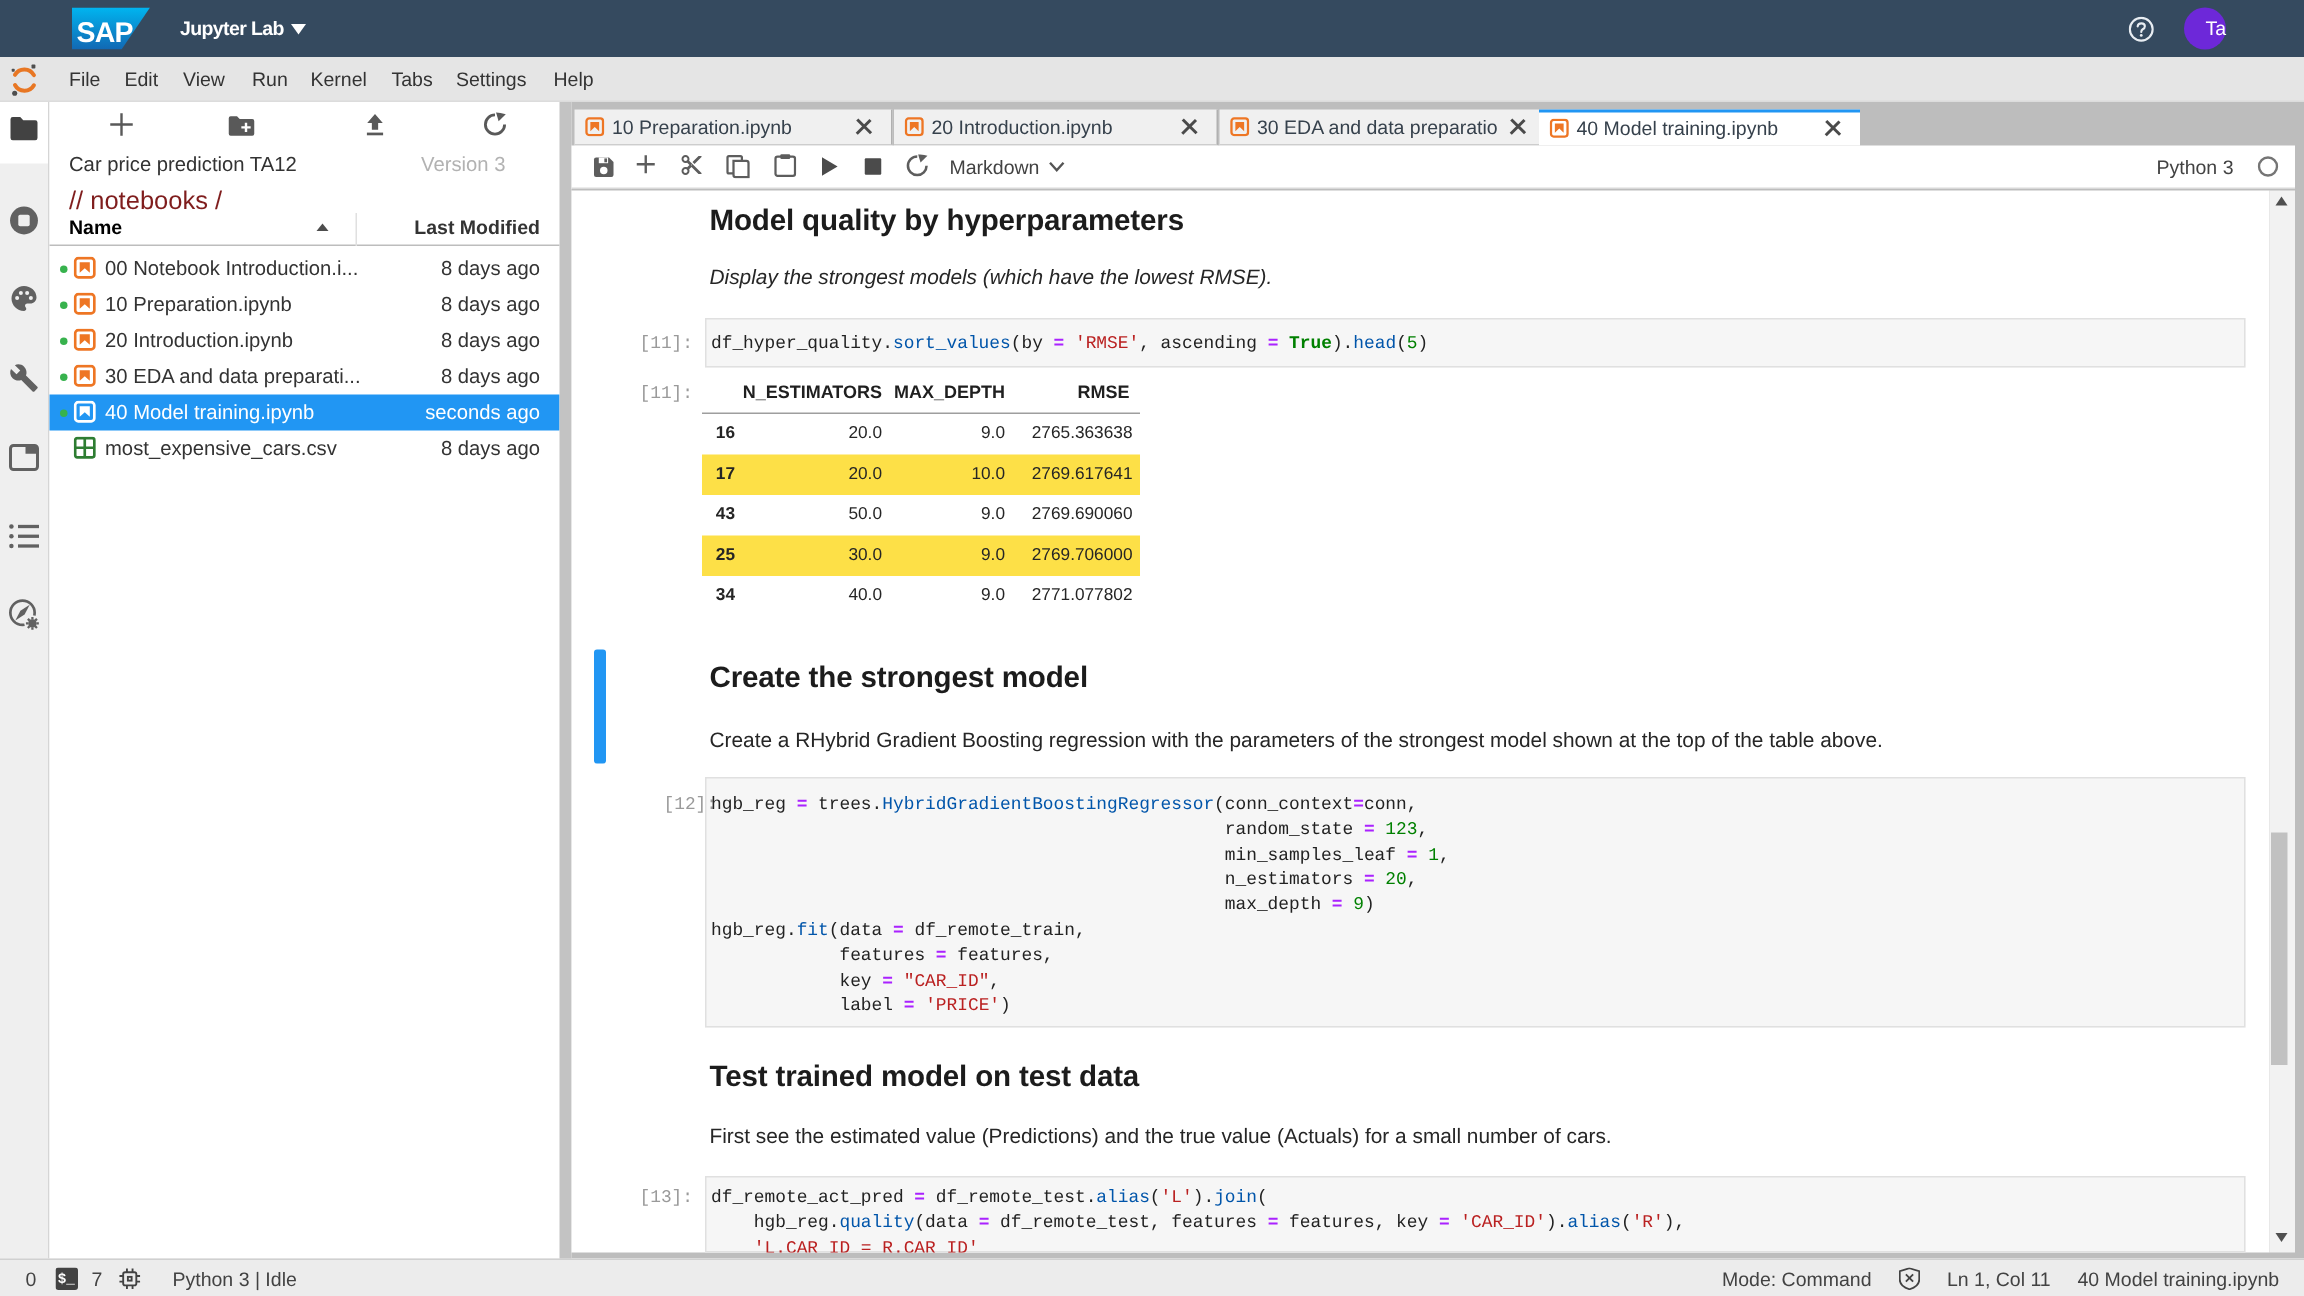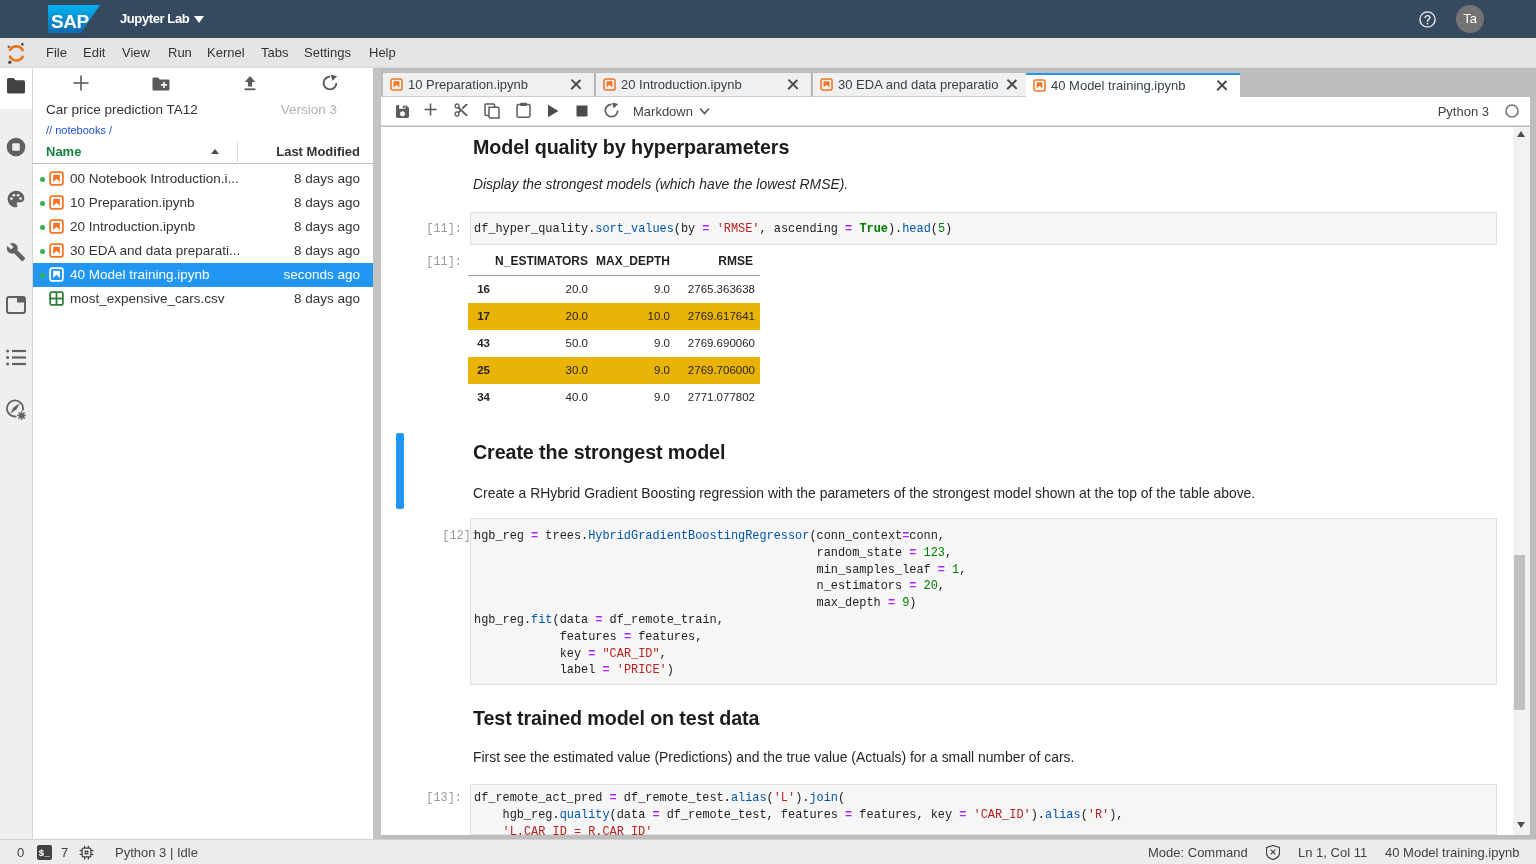--- a/index.html
+++ b/index.html
@@ -43,21 +43,21 @@
 pre.code .s { color:#ba2121;text-align:right; }
 pre.code .n { color:#008000; }
 pre.code .k { color:#008000; font-weight:bold; }
 .frow { position:relative; height:24px; font-size:13.5px; color:#333; }
 .frow.sel { background:#2196f3; color:#fff; }
 .gdot { position:absolute; left:7px; top:10px; width:5px; height:5px; border-radius:50%; background:#37b24d; }
 .nbi { position:absolute; left:16px; top:4px; }
 .fname { position:absolute; left:37px; top:4px; white-space:nowrap; }
 .fdate { position:absolute; right:13px; top:4px; }
 .dfrow { position:absolute; left:0; width:292px; height:27px; font-size:11.5px; color:#252525; }
-.dfrow.zeb { background:#eab308; }
+.dfrow.zeb { background:#fde047; }
 .dfrow b,.dfrow i,.dfrow u,.dfrow t { position:absolute; top:7px; font-style:normal; text-decoration:none; display:block; text-align:right; }
 .dfrow b { left:0; width:22px; font-weight:bold; }
 .dfrow i { left:30px; width:90px; }
 .dfrow u { left:130px; width:72px; }
 .dfrow t { left:202px; width:85px; }
 #dftable { border-top:0; }
 #dftable .hdr-line { position:absolute; left:0; top:21px; width:292px; height:1px; background:#9e9e9e; }
 </style>
 </head>
 <body>
@@ -72,21 +72,21 @@
     <polygon points="0,0 52,0 33,28 0,28" fill="url(#sapg)"></polygon>
     <text x="3" y="23" font-family="Liberation Sans" font-size="19" font-weight="bold" fill="#fff" letter-spacing="-0.5">SAP</text>
   </svg>
   <div class="abs" style="left:120px;top:11px;font-size:13px;font-weight:bold;color:#fff;letter-spacing:-0.4px;">Jupyter Lab</div>
   <div class="abs" style="left:194px;top:16px;width:0;height:0;border-left:5.5px solid transparent;border-right:5.5px solid transparent;border-top:7px solid #fff;"></div>
   <svg class="abs" style="left:1419px;top:11px" width="17" height="17" viewBox="0 0 17 17">
     <circle cx="8.5" cy="8.5" r="7.6" fill="none" stroke="#e8edf2" stroke-width="1.4"></circle>
     <path d="M 6.1 6.6 Q 6.3 4.6 8.6 4.6 Q 10.9 4.6 10.9 6.5 Q 10.9 7.8 9.5 8.5 Q 8.5 9.1 8.5 10.3" fill="none" stroke="#e8edf2" stroke-width="1.4" stroke-linecap="round"></path>
       <circle cx="8.5" cy="12.6" r="0.95" fill="#e8edf2"></circle>
   </svg>
-  <div class="abs" style="left:1456px;top:5px;width:28px;height:28px;border-radius:50%;background:#737373;color:#fff;font-size:13px;text-align:center;line-height:28px;">Ta</div>
+  <div class="abs" style="left:1456px;top:5px;width:28px;height:28px;border-radius:50%;background:#6d28d9;color:#fff;font-size:13px;text-align:right;line-height:28px;">Ta</div>
 </div>
 <div id="menubar">
   <svg class="abs" style="left:6px;top:4px" width="20" height="23" viewBox="0 0 20 23">
     <g fill="none" stroke="#e87724" stroke-width="2.7" stroke-linecap="round">
       <path d="M 4.0 7.9 A 7.2 7.2 0 0 1 16.6 8.1"></path>
       <path d="M 16.6 14.9 A 7.2 7.2 0 0 1 4.0 14.7"></path>
     </g>
     <rect x="15" y="1" width="2.6" height="2.6" rx="0.6" fill="#4f4f4f"></rect>
     <rect x="1.8" y="3.8" width="2" height="2" rx="0.5" fill="#4f4f4f"></rect>
     <circle cx="3.8" cy="20.2" r="1.7" fill="#4f4f4f"></circle>
@@ -168,23 +168,23 @@
   <svg class="abs" style="left:209px;top:7px" width="16" height="16" viewBox="0 0 16 16">
     <path d="M8 1 L13.2 7 L10.1 7 L10.1 11.5 L5.9 11.5 L5.9 7 L2.8 7 Z" fill="#595959"></path>
     <rect x="2.6" y="13.4" width="10.8" height="1.8" fill="#595959"></rect>
   </svg>
   <svg class="abs" style="left:289px;top:7px" width="16" height="16" viewBox="0 0 16 16">
     <path d="M 8 1.6 A 6.4 6.4 0 1 0 14.4 8" fill="none" stroke="#595959" stroke-width="1.9"></path>
     <polygon points="8.6,-0.4 15.2,1.2 10.4,5.8" fill="#595959"></polygon>
   </svg>
   <div class="abs" style="left:13px;top:34px;font-size:13.5px;color:#333;">Car price prediction TA12</div>
   <div class="abs" style="left:220px;top:34px;width:84px;font-size:13.5px;color:#b2b2b2;text-align:right;">Version 3</div>
-  <div class="abs" style="left:13px;top:56px;font-size:11px;color:#1d4ed8;">// notebooks /</div>
+  <div class="abs" style="left:13px;top:56px;font-size:17px;color:#7f1d1d;">// notebooks /</div>
   <div class="abs" style="left:0px;top:72px;width:340px;height:24px;border-bottom:1px solid #bdbdbd;">
-    <span class="abs" style="left:13px;top:4px;font-size:13px;font-weight:bold;color:#15803d;">Name</span>
+    <span class="abs" style="left:13px;top:4px;font-size:13px;font-weight:bold;color:#000000;">Name</span>
     <div class="abs" style="left:178px;top:9px;width:0;height:0;border-left:4.5px solid transparent;border-right:4.5px solid transparent;border-bottom:5.5px solid #4d4d4d;"></div>
     <div class="abs" style="left:204px;top:2px;width:1px;height:22px;background:#e0e0e0;"></div>
     <span class="abs" style="left:204px;top:4px;width:123px;text-align:right;font-size:13px;font-weight:bold;color:#333;">Last Modified</span>
   </div>
   <div id="filerows" style="position:absolute;left:0;top:99px;width:340px;">
     <div class="frow">
         <span class="gdot"></span>
         <svg class="nbi" width="15" height="15" viewBox="0 0 16 16">
           <rect x="1.2" y="1.2" width="13.6" height="13.6" rx="2.2" fill="none" stroke="#ee7624" stroke-width="1.9"></rect>
           <path d="M4.4 4 L11.6 4 L11.6 11.6 L8 8.3 L4.4 11.6 Z" fill="#ee7624"></path>

